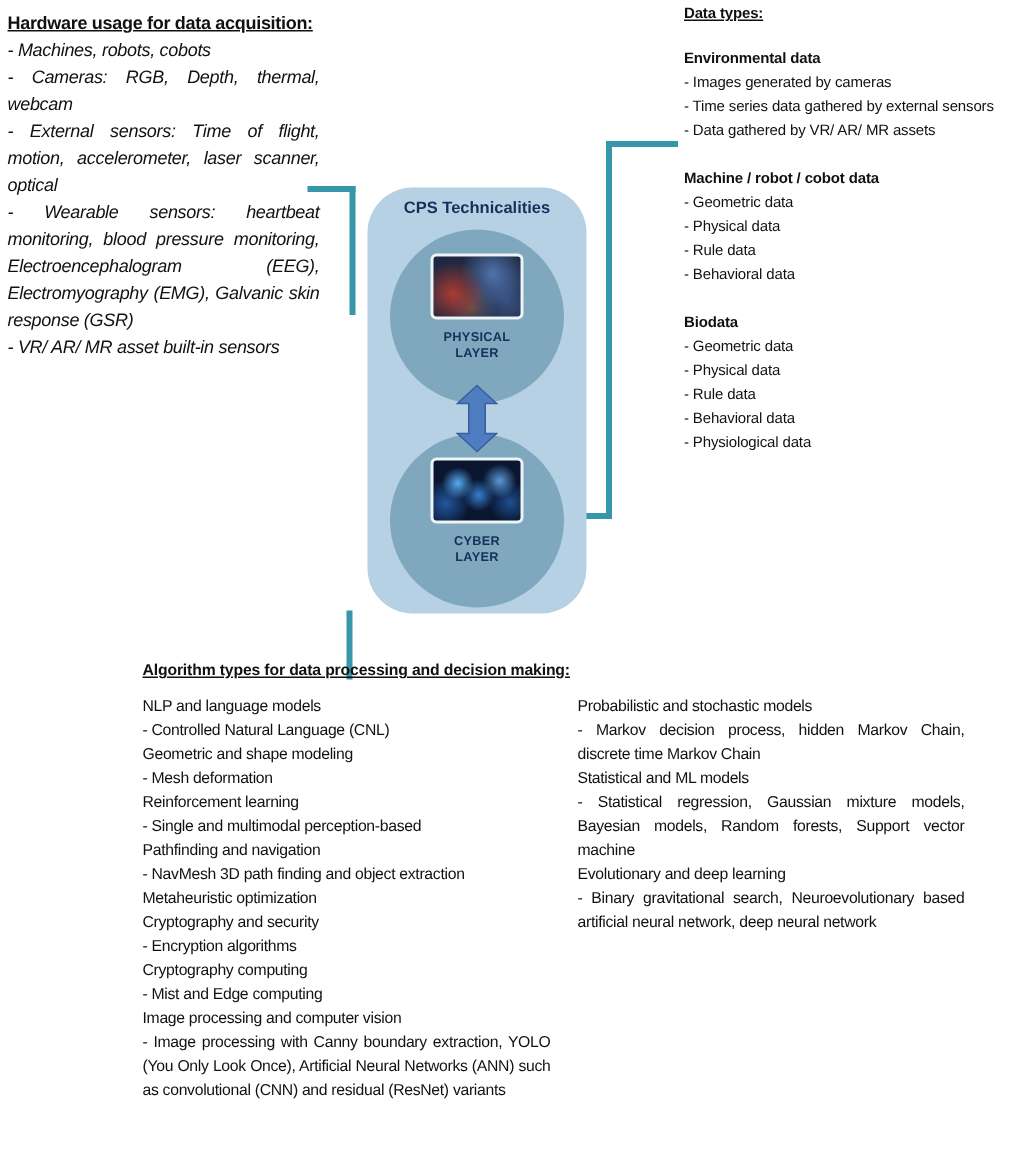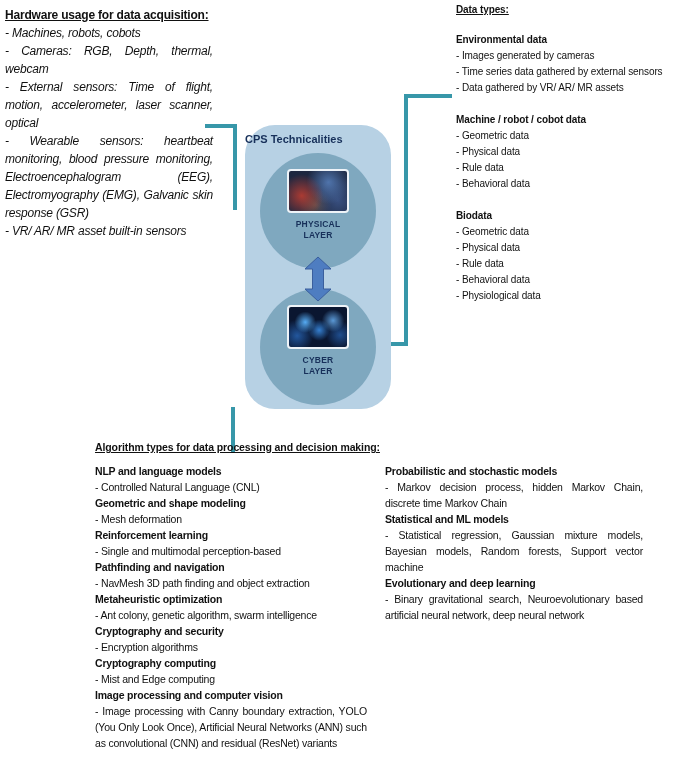--- a/index.html
+++ b/index.html
@@ -33,21 +33,21 @@
 
   
   .cps-box {
     position: absolute; left: 245px; top: 125px;
     width: 146px; height: 284px;
     background: var(--box-fill, #b7d1e4);
     border-radius: 30px;
   }
   .cps-title {
     position: absolute; top: 8px; left: 0; width: 100%;
-    text-align: left; font-weight: bold; font-size: 11px;
+    text-align: center; font-weight: bold; font-size: 11px;
     color: var(--navy-text, #17305a);
   }
   .circle {
     position: absolute; left: 50%; transform: translateX(-50%);
     width: 116px; height: 116px; border-radius: 50%;
     background: var(--circle-fill, #7fa8bf);
   }
   .circle-physical { top: 28px; }
   .circle-cyber   { top: 164px; }
   .photo {
@@ -102,21 +102,21 @@
     position: absolute; left: 95px; top: 441px;
     font-size: 10.5px; font-weight: bold; text-decoration: underline;
     letter-spacing: -0.1px;
   }
   .alg-col {
     position: absolute; top: 463px;
     font-size: 10.5px; line-height: 16px; letter-spacing: -0.2px;
   }
   .alg-left  { left: 95px;  width: 272px; }
   .alg-right { left: 385px; width: 258px; }
-  .alg-name { font-weight: bold; }
+  .alg-name { font-weight: normal; }
   .alg-desc { text-align: justify; }
 </style>
 </head>
 <body>
 
 <div class="hardware-block">
   <div class="blk-title">Hardware usage for data acquisition:</div>
   <div class="li">- Machines, robots, cobots</div>
   <div class="li">- Cameras: RGB, Depth, thermal, webcam</div>
   <div class="li">- External sensors: Time of flight, motion, accelerometer, laser scanner, optical</div>
@@ -184,21 +184,20 @@
 <div class="alg-col alg-left">
   <div class="alg-name">NLP and language models</div>
   <div class="alg-desc">- Controlled Natural Language (CNL)</div>
   <div class="alg-name">Geometric and shape modeling</div>
   <div class="alg-desc">- Mesh deformation</div>
   <div class="alg-name">Reinforcement learning</div>
   <div class="alg-desc">- Single and multimodal perception-based</div>
   <div class="alg-name">Pathfinding and navigation</div>
   <div class="alg-desc">- NavMesh 3D path finding and object extraction</div>
   <div class="alg-name">Metaheuristic optimization</div>
-  <div class="alg-desc">- Ant colony, genetic algorithm, swarm intelligence</div>
   <div class="alg-name">Cryptography and security</div>
   <div class="alg-desc">- Encryption algorithms</div>
   <div class="alg-name">Cryptography computing</div>
   <div class="alg-desc">- Mist and Edge computing</div>
   <div class="alg-name">Image processing and computer vision</div>
   <div class="alg-desc">- Image processing with Canny boundary extraction, YOLO (You Only Look Once), Artificial Neural Networks (ANN) such as convolutional (CNN) and residual (ResNet) variants</div>
 </div>
 
 <div class="alg-col alg-right">
   <div class="alg-name">Probabilistic and stochastic models</div>

